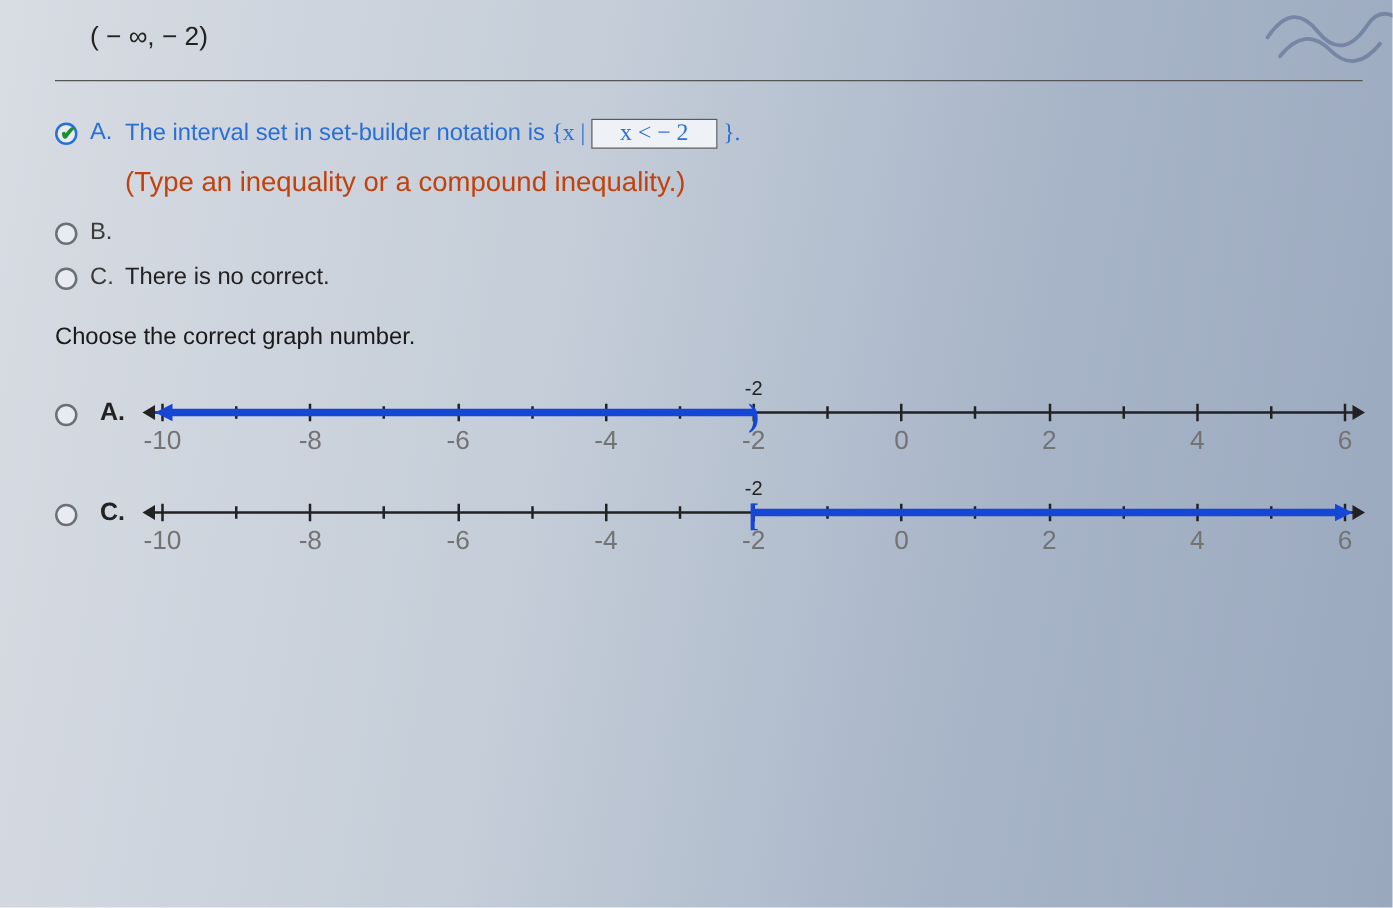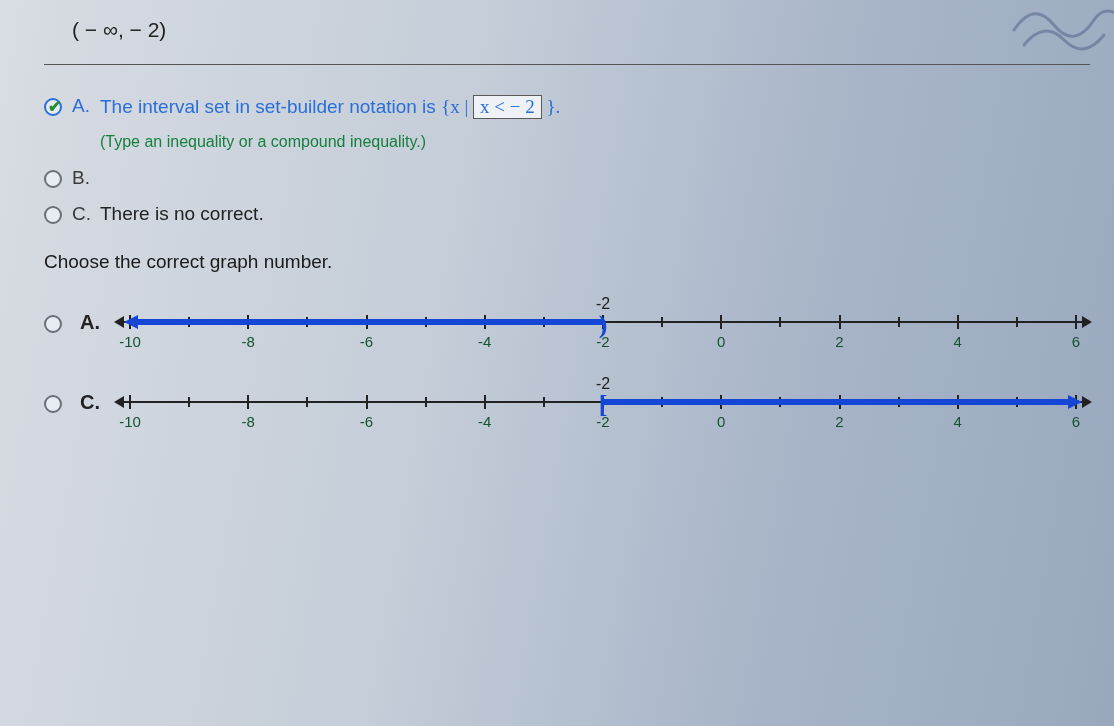--- a/index.html
+++ b/index.html
@@ -69,31 +69,31 @@
   }
   .letter {
     width: 28px;
     flex: 0 0 auto;
     color: #3a3a3a;
   }
   .letter.sel { color: #2a6fd6; }
   .ctext { color: #222; }
   .ctext.sel { color: #2a6fd6; }
   .sub {
-    font-size: 16px;
-    color: #15803d;
+    font-size: 22px;
+    color: #c2410c;
     margin-left: 56px;
     margin-top: 2px;
     margin-bottom: 16px;
   }
   .answerbox {
     display: inline-block;
     border: 1px solid #5a5a5a;
     background: #eef1f6;
-    padding: 0 6px;
+    padding: 0 22px;
     min-width: 60px;
     text-align: right;
     font-family: 'Times New Roman', serif;
   }
   .setb {
     font-family: 'Times New Roman', serif;
   }
   .graph-prompt {
     font-size: 19px;
     margin-top: 26px;
@@ -142,22 +142,22 @@
   .tick {
     position: absolute;
     top: 22px;
     width: 2px;
     height: 14px;
     background: #222;
   }
   .tlabel {
     position: absolute;
     top: 40px;
-    font-size: 15px;
-    color: #14532d;
+    font-size: 21px;
+    color: #737373;
     transform: translateX(-50%);
   }
   .hl {
     position: absolute;
     top: 26px;
     height: 6px;
     background: #1646d6;
   }
   .hl-arrow-l {
     position: absolute;

